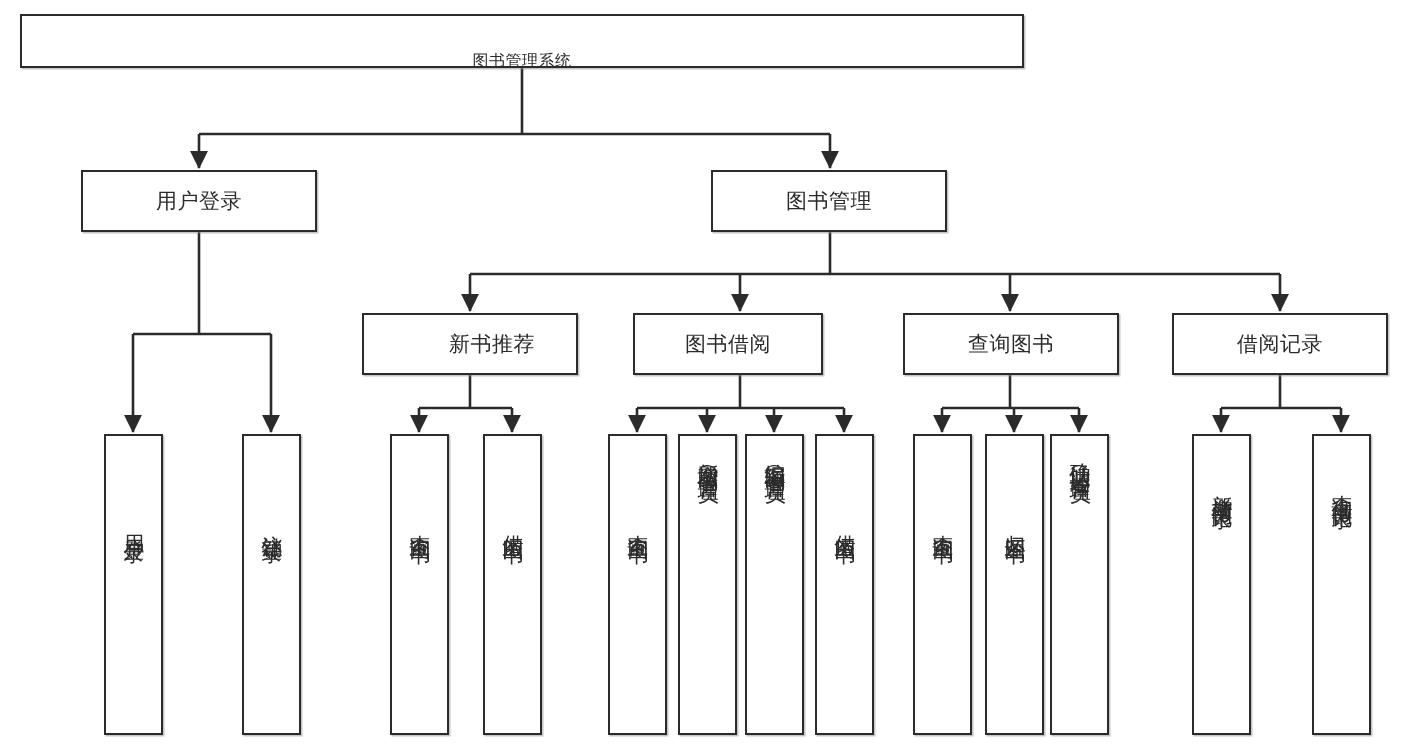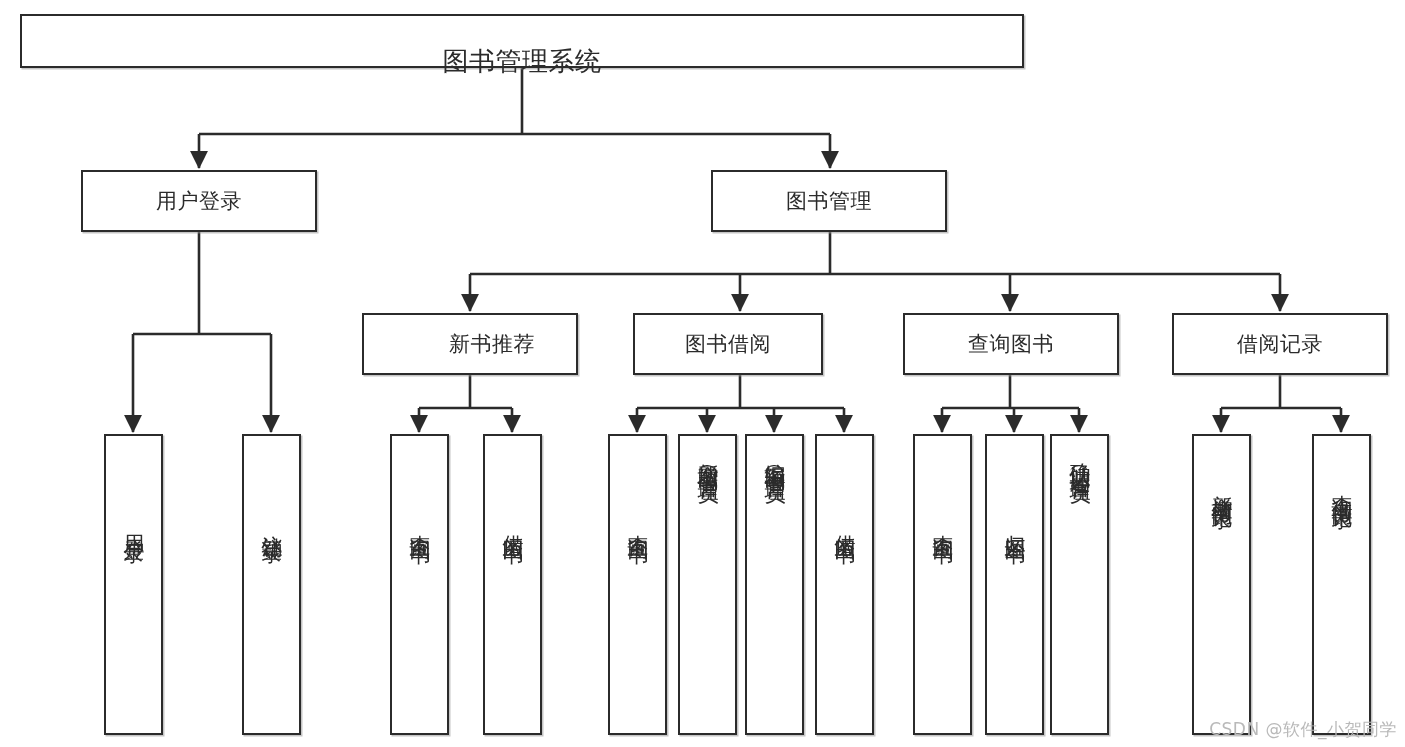--- a/index.html
+++ b/index.html
@@ -36,21 +36,21 @@
     justify-content: center;
     color: #2b2b2b;
   }
   .node .label {
     font-size: 21px;
     line-height: 1.25;
     letter-spacing: 0.5px;
     white-space: nowrap;
     color: #2b2b2b;
   }
-  .node.root .label { font-size: 26px; margin-top: 40px; }
+  .node.root .label { font-size: 16px; margin-top: 40px; }
   .node.vert {
     align-items: flex-start;
     justify-content: center;
     padding-top: 18px;
   }
   .node.vert .label {
     writing-mode: vertical-rl;
     text-orientation: upright;
     font-size: 21px;
     line-height: 1.18;
@@ -184,15 +184,14 @@
     <span class="label">确认归还（管理员）</span>
   </div>
 
   <div class="node vert" style="left:1192px; top:434px; width:59px; height:301px; padding-top:42px;">
     <span class="label">新增借阅记录</span>
   </div>
   <div class="node vert" style="left:1312px; top:434px; width:59px; height:301px; padding-top:42px;">
     <span class="label">查询借阅记录</span>
   </div>
 
-  <div class="watermark">CSDN @软件_小贺同学</div>
 
 </div>
 
 </body></html>

